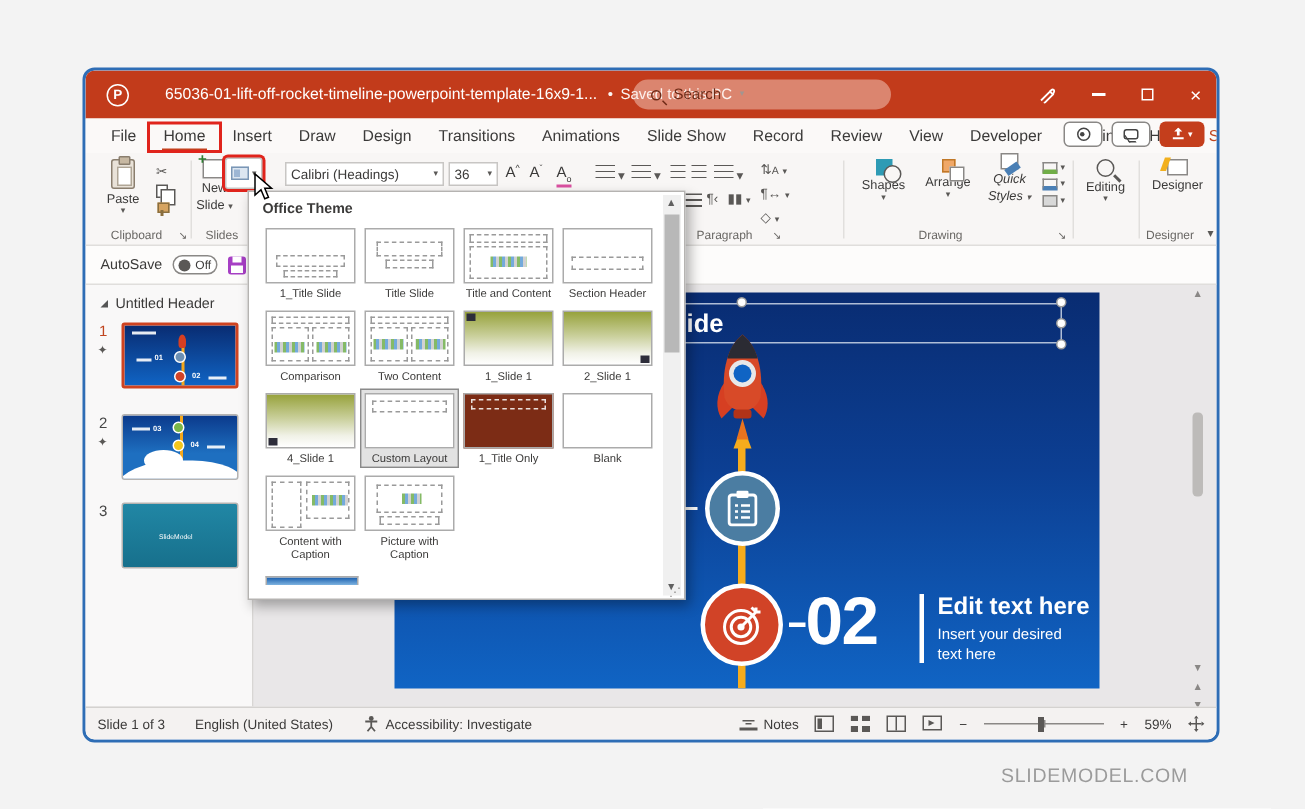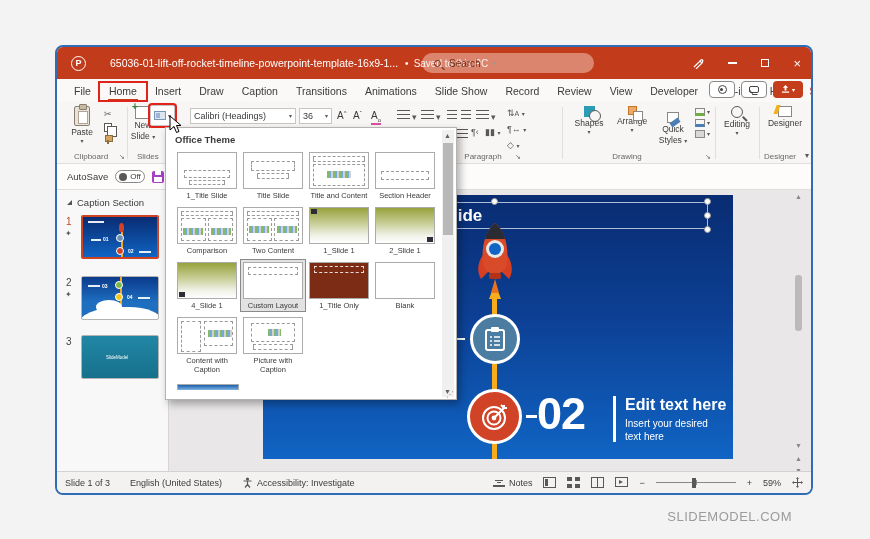--- a/index.html
+++ b/index.html
@@ -261,21 +261,21 @@
 
   <div class="tabsrow">
     <span class="tab">File</span>
     <span class="tab active">
       <span>Home</span>
       <span class="underline"></span>
       <span class="annot annot-home"></span>
     </span>
     <span class="tab">Insert</span>
     <span class="tab">Draw</span>
-    <span class="tab">Caption</span>
+    <span class="tab">Design</span>
     <span class="tab">Transitions</span>
     <span class="tab">Animations</span>
     <span class="tab">Slide Show</span>
     <span class="tab">Record</span>
     <span class="tab">Review</span>
     <span class="tab">View</span>
     <span class="tab">Developer</span>
     <span class="tab">Add-ins</span>
     <span class="tab">Help</span>
     <span class="tab contextual">Shape Format</span>
@@ -357,21 +357,21 @@
     <div class="bigbtn" style="left:512px; top:4px; width:40px;">
       <span class="shapesic"></span>
       <span>Shapes</span>
         <span class="caret">▾</span>
     </div>
     <div class="bigbtn" style="left:554px; top:4px; width:42px;">
       <span class="arrangeic"></span>
       <span>Arrange</span>
         <span class="caret">▾</span>
     </div>
-    <div class="bigbtn" style="left:598px; top:10px; width:36px;">
+    <div class="bigbtn" style="left:598px; top:0; width:36px;font-style:italic;">
       <span class="qstyleic"></span>
       <span>Quick</span>
       <span><span>Styles</span> <span class="caret">▾</span></span>
     </div>
     <div class="smallcol" style="left:638px; top:6px;">
       <span class="minirow">
           <span class="fillic"></span>
           <span class="caret">▾</span>
         </span>
       <span class="minirow">
@@ -409,21 +409,21 @@
       <span class="togglelabel">Off</span>
     </span>
     <span class="floppy"></span>
   </div>
 
   <div class="content">
 
     <div class="slidepanel">
       <div class="sectionrow">
         <span class="tri"></span>
-        <span>Caption Section</span>
+        <span>Untitled Header</span>
       </div>
 
       <div class="slideentry" style="top:25px; height:52px;">
         <span class="snum sel">1</span>
         <span class="sstar">✦</span>
         <div class="pthumb sel">
           <span class="microbar" style="left:5px; top:4px; width:16px; height:1.5px;"></span>
           <span class="mline" style="left:38px; top:8px; bottom:0;"></span>
           <span class="mrocket" style="left:36px; top:6px;"></span>
           <span class="microbar" style="left:8px; top:22px; width:10px;"></span>

